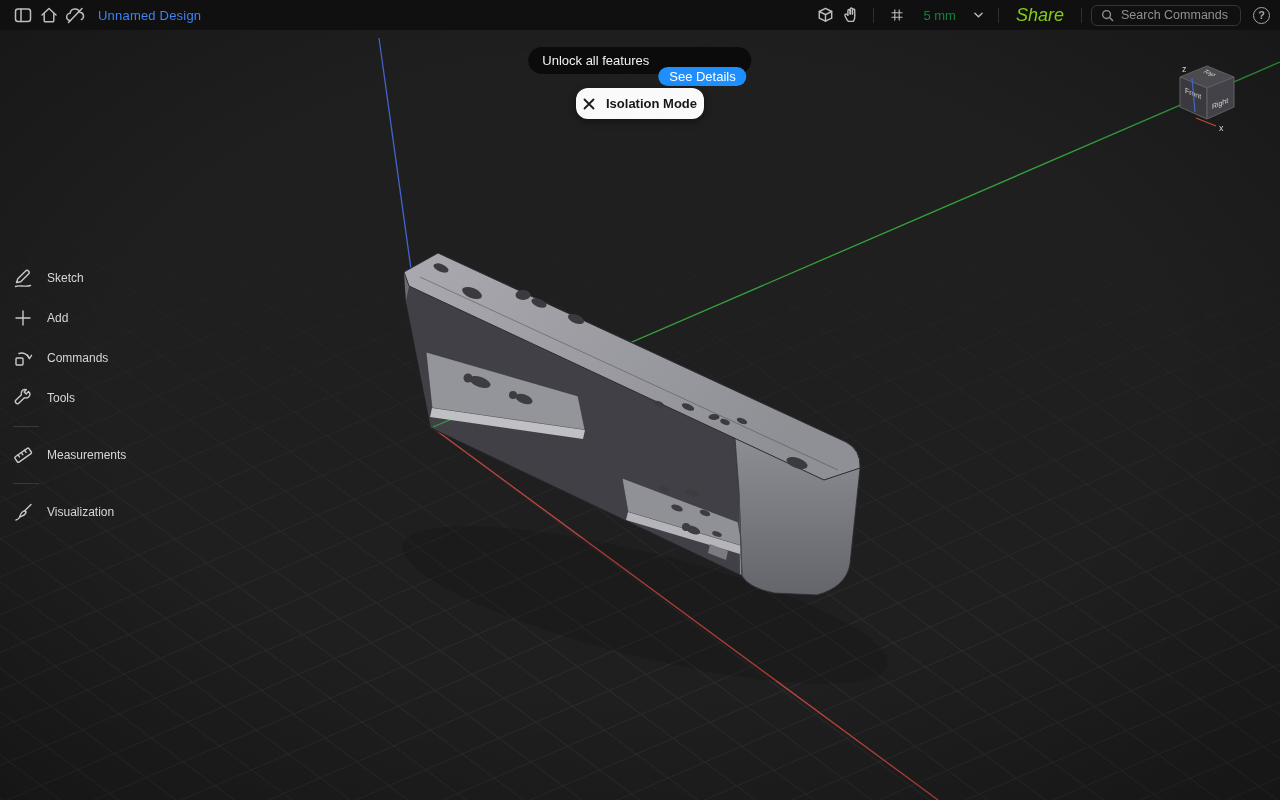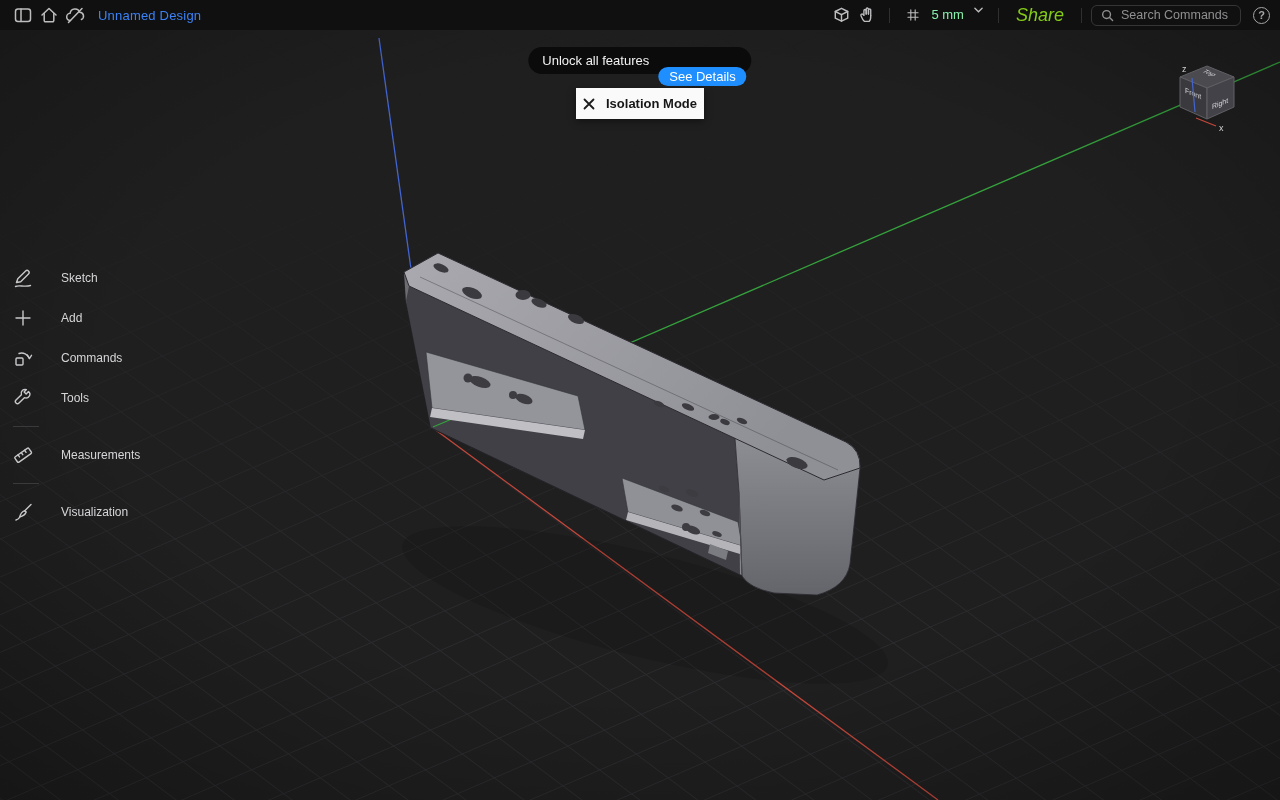--- a/index.html
+++ b/index.html
@@ -9,21 +9,21 @@
 
   
   .topbar { position:absolute; top:0; left:0; width:1280px; height:30px;
     background:#101010; display:flex; align-items:center; padding:0 10px; z-index:30; }
   .tb-btn { width:26px; height:24px; display:flex; align-items:center; justify-content:center;
     border-radius:5px; cursor:pointer; flex:0 0 auto; }
   .tb-btn svg { stroke:#bdbdbf; fill:none; stroke-width:1.5; stroke-linecap:round; stroke-linejoin:round; }
   .tb-title { margin-left:10px; font-size:13px; color:#3b82f6; letter-spacing:.2px; }
   .tb-spacer { flex:1; }
   .tb-sep { width:1px; height:15px; background:#2f2f32; margin:0 9px; flex:0 0 auto; }
-  .tb-unit { display:flex; align-items:flex-start; gap:10px; color:#86efac; font-size:13px;
+  .tb-unit { display:flex; align-items:center; gap:18px; color:#15803d; font-size:13px;
     padding:2px 6px; border-radius:5px; cursor:pointer; }
   .tb-share { color:#84cc16; font-size:18px; padding:3px 8px; border-radius:5px; cursor:pointer;font-style:italic; }
   .tb-search { display:flex; align-items:center; gap:7px; border:1px solid #353538;
     border-radius:6px; height:21px; padding:0 9px; min-width:150px; cursor:text; }
   .tb-search span { color:#909093; font-size:12.5px; }
   .tb-help { width:17px; height:17px; border:1.3px solid #a6a6a8; border-radius:50%;
     color:#a6a6a8; font-size:11px; font-weight:700; display:flex; align-items:center;
     justify-content:center; margin-left:12px; cursor:pointer; }
 
   
@@ -31,28 +31,28 @@
   .scene { position:absolute; top:0; left:0; }
 
   
   .banner { position:absolute; top:17px; left:50%; transform:translateX(-50%);
     display:flex; align-items:center; gap:9px; background:rgba(10,10,10,.92);
     border-radius:14px; height:27px; padding:0 5px 0 14px; z-index:20; }
   .banner-msg { color:#f2f2f2; font-size:13px; white-space:nowrap; }
   .banner-cta { color:#ffffff; font-size:13px; padding:2px 11px; border-radius:11px;
     cursor:pointer; white-space:nowrap;margin-top:32px; }
   .iso-pill { position:absolute; top:58px; left:50%; transform:translateX(-50%);
-    display:flex; align-items:center; gap:11px; background:#fafafa; border-radius:0;
+    display:flex; align-items:center; gap:11px; background:#fafafa; border-radius:12px;
     height:31px; padding:0 7px; box-shadow:0 2px 8px rgba(0,0,0,.45); z-index:20; cursor:pointer; }
   .iso-pill svg { stroke:#1c1c1c; stroke-width:1.8; stroke-linecap:round; }
   .iso-label { color:#161616; font-size:13px; font-weight:600; white-space:nowrap; }
 
   
   .sidebar { position:absolute; top:228px; left:10px; z-index:20; }
-  .sb-item { height:40px; display:flex; align-items:center; gap:27px; cursor:pointer;
+  .sb-item { height:40px; display:flex; align-items:center; gap:13px; cursor:pointer;
     padding-left:2px; }
   .sb-item svg { stroke:#c8c8ca; fill:none; stroke-width:1.4; stroke-linecap:round;
     stroke-linejoin:round; flex:0 0 auto; }
   .sb-label { color:#d6d6d8; font-size:12px; white-space:nowrap; }
   .sb-divider { height:1px; width:26px; background:#3a3a3d; margin:8px 0 8px 3px; }
 
   
   .viewcube { position:absolute; top:30px; left:1172px; z-index:20; cursor:pointer; }
   .viewcube text { fill:#d4d4d6; font-family:"Liberation Sans", sans-serif; }
 </style>

